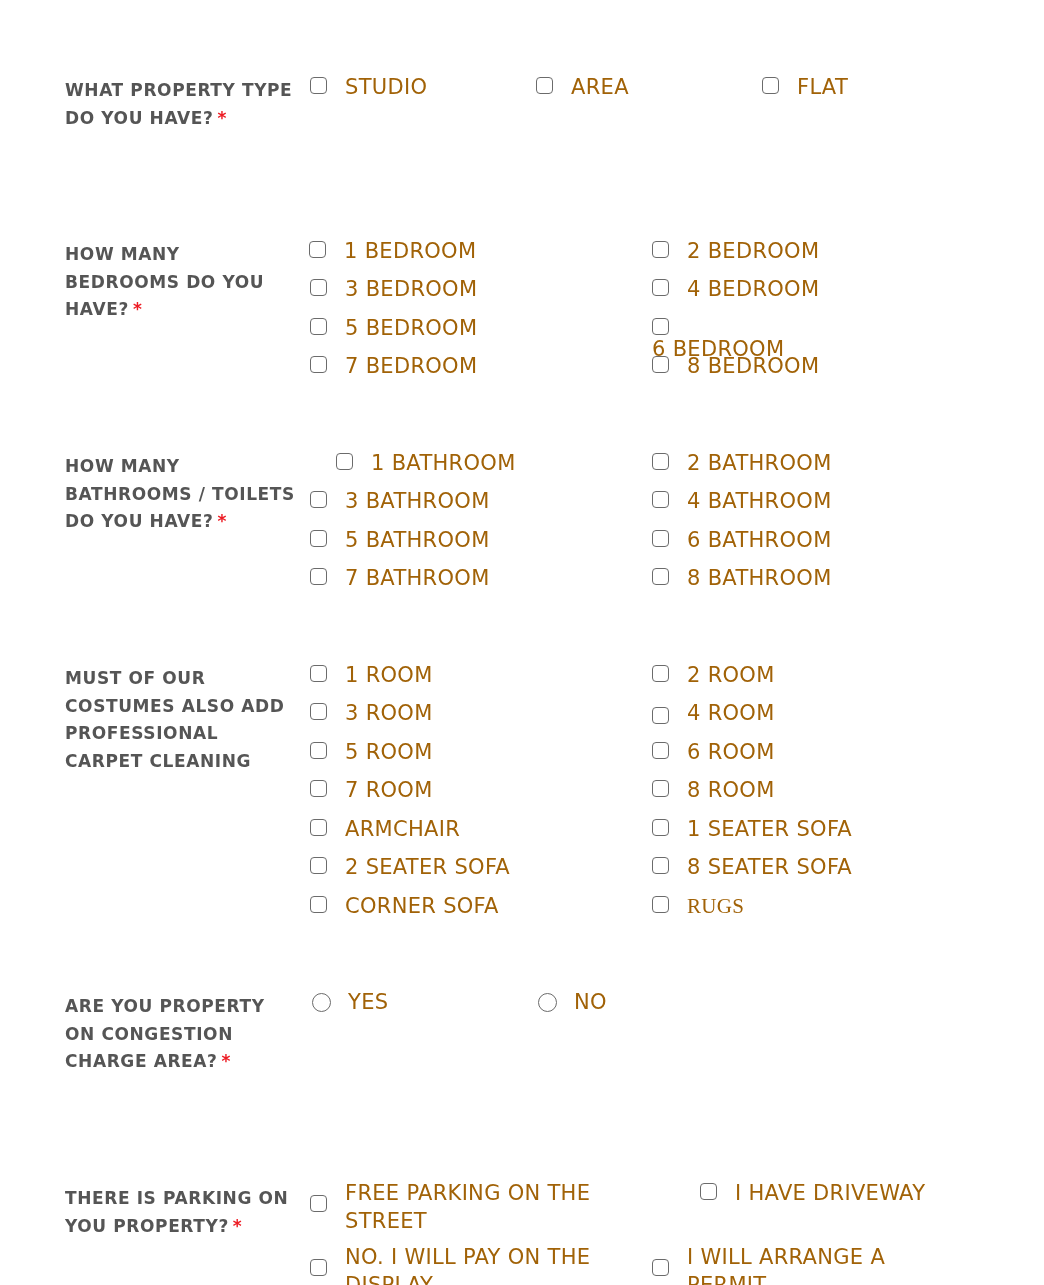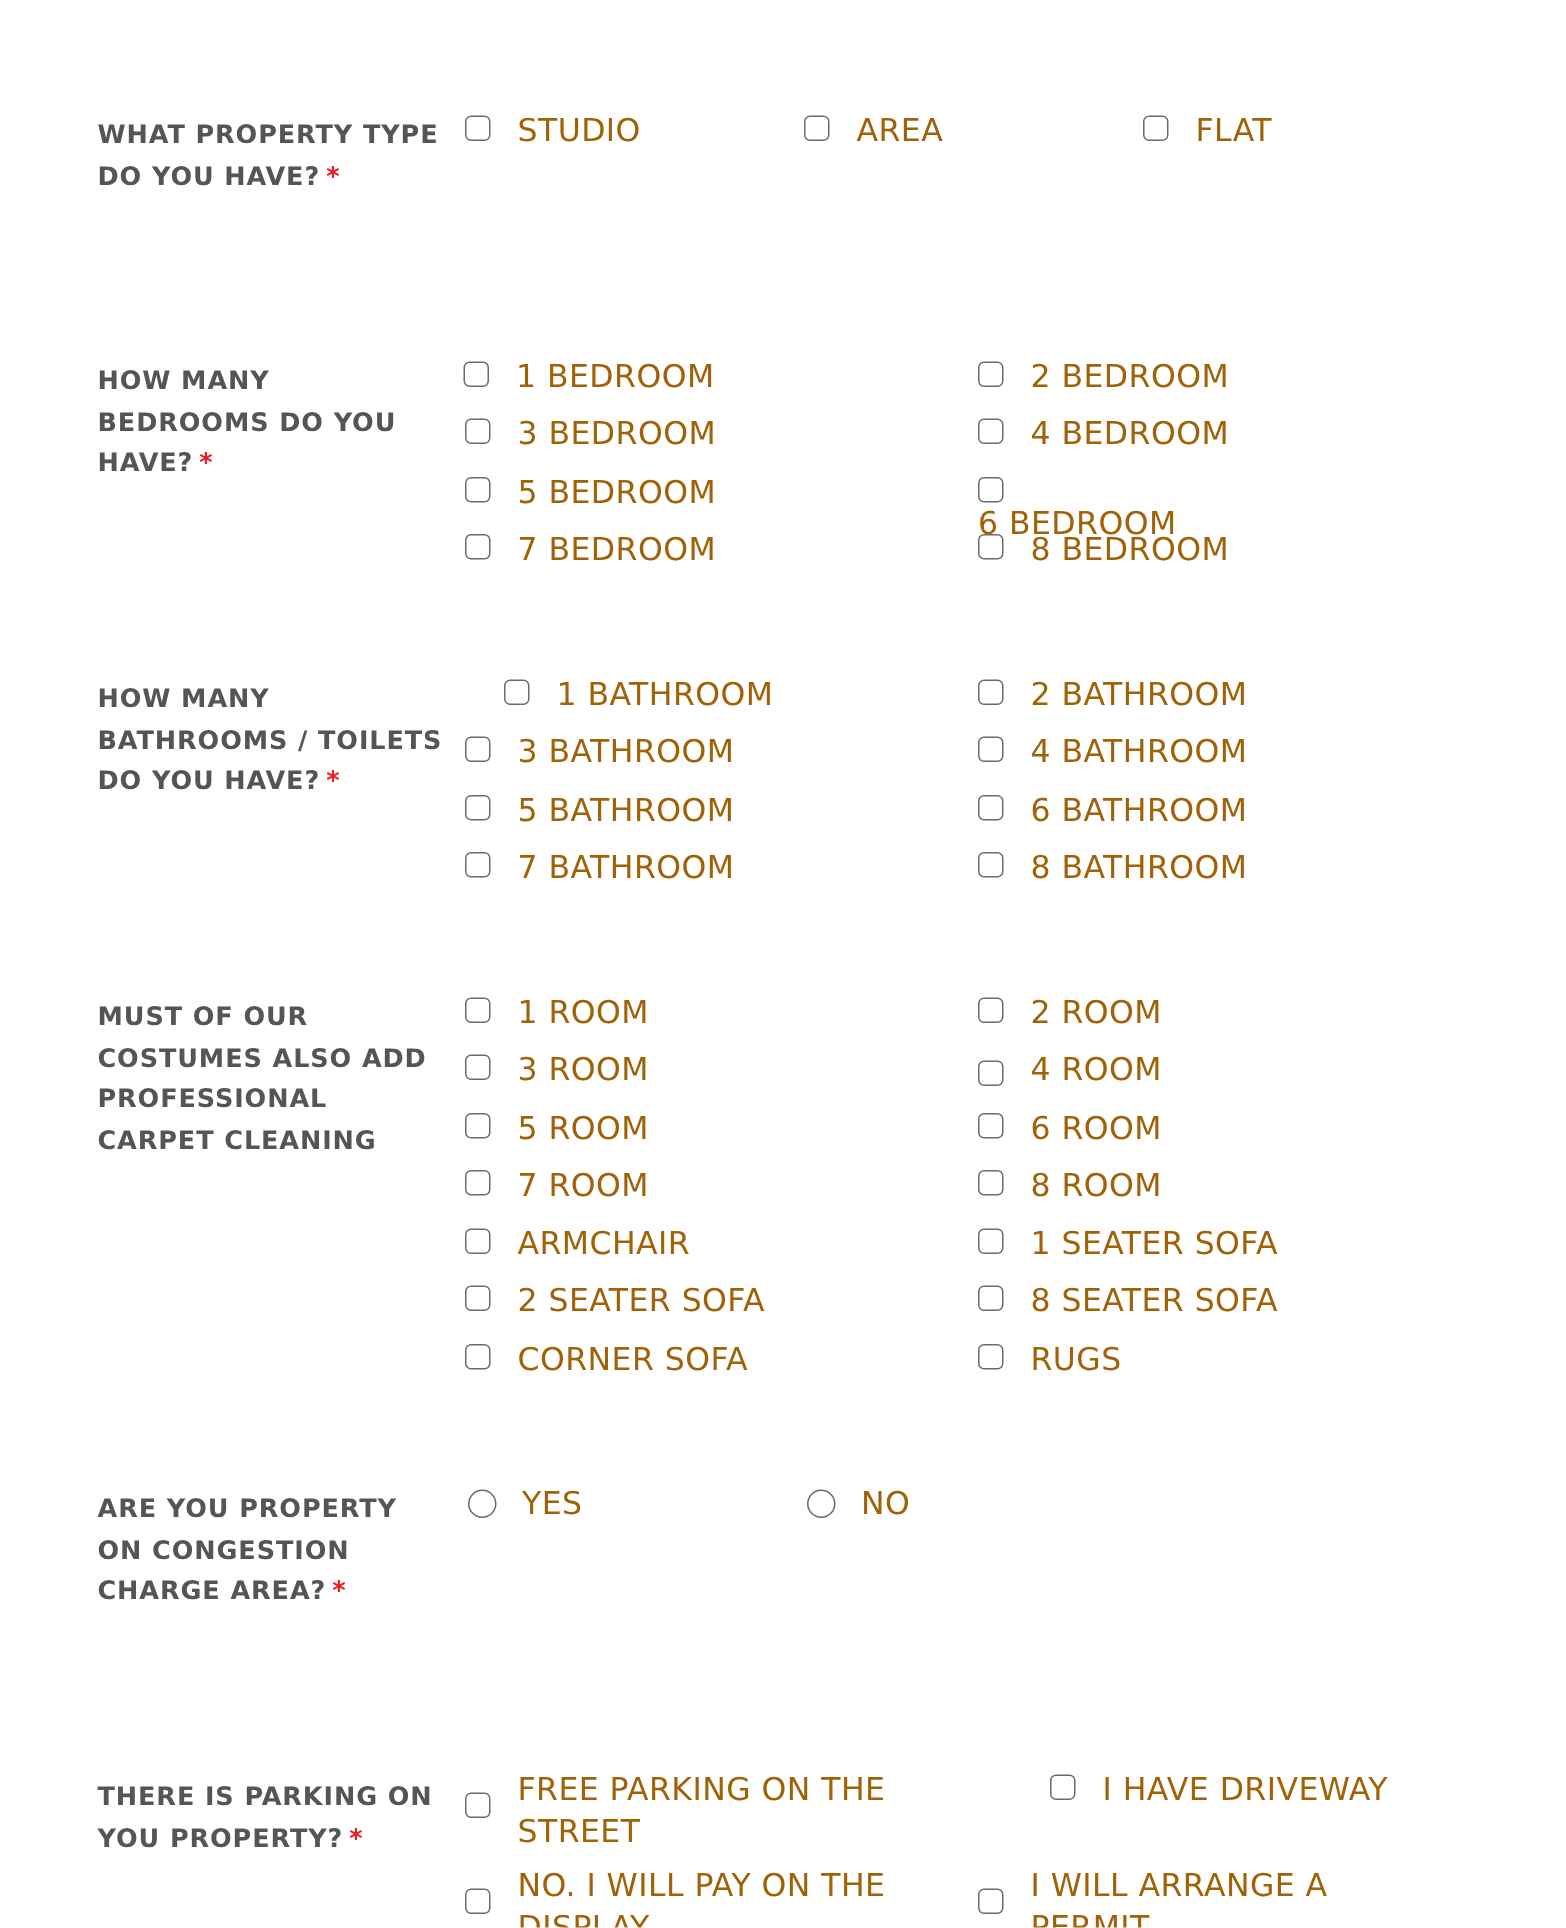--- a/index.html
+++ b/index.html
@@ -151,21 +151,21 @@
       <span class="optlabel">2 SEATER SOFA</span>
     </label>
   <label class="opt" style="left:587px; top:188px;">
       <span class="box"></span>
       <span class="optlabel">8 SEATER SOFA</span>
     </label>
   <label class="opt" style="left:245px; top:227px;">
       <span class="box"></span>
       <span class="optlabel">CORNER SOFA</span>
     </label>
-  <label class="opt" style="left:587px; top:227px;">
+  <label class="opt" style="left:587px; top:227px;font-family:Liberation Serif, serif;">
       <span class="box"></span>
       <span class="optlabel">RUGS</span>
     </label>
 </div>
 
 <div class="section" style="top:993px; height:120px;">
   <div class="qlabel"><span>ARE YOU PROPERTY ON CONGESTION CHARGE AREA?</span><span class="req">*</span></div>
   <label class="opt" style="left:247px; top:-5px;">
       <span class="radio"></span>
       <span class="optlabel">YES</span>

